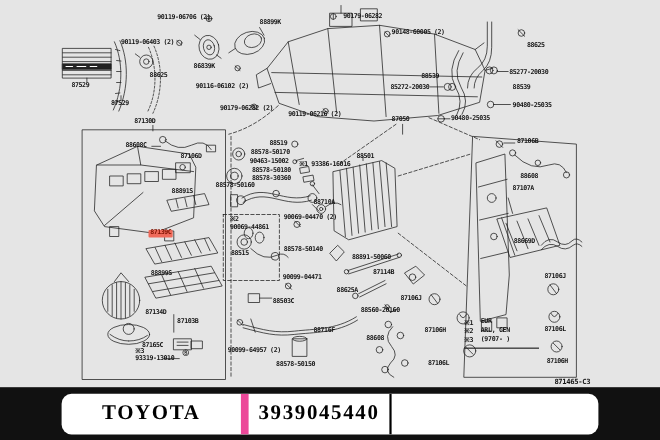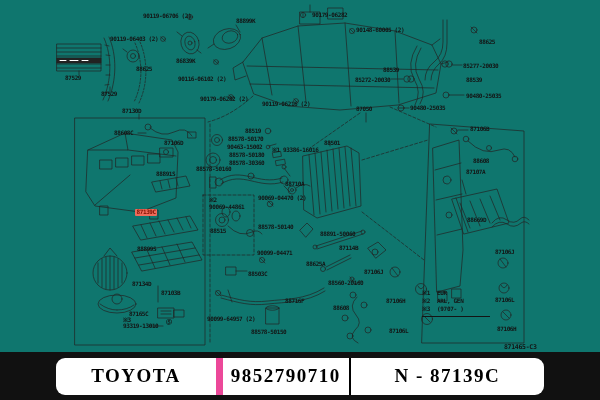--- a/index.html
+++ b/index.html
@@ -1,16 +1,16 @@
 <!DOCTYPE html>
 <html><head>
 <meta charset="utf-8">
 <style>
   html,body{margin:0;padding:0;background:#fff;}
-  #stage{position:relative;width:600px;height:400px;background:#0f766e;overflow:hidden;
+  #stage{position:relative;width:600px;height:400px;background:#e5e5e5;overflow:hidden;
          font-family:"Liberation Sans",sans-serif;}
   #artwork{position:absolute;left:0;top:0;z-index:1;}
   #artwork *{vector-effect:non-scaling-stroke;}
   #labels-layer{position:absolute;left:0;top:0;width:600px;height:400px;z-index:3;}
   .plabel{position:absolute;font:700 6px "DejaVu Sans Mono",monospace;letter-spacing:-0.4px;
           color:#141414;white-space:nowrap;line-height:1;}
   .plabel-hl{padding:0 1.5px 1px 1.5px;border-radius:1px;}
   .note-box{position:absolute;left:422px;top:289px;z-index:3;}
   .note-row{display:flex;line-height:7.6px;font:700 6px "DejaVu Sans Mono",monospace;
             letter-spacing:-0.3px;color:#141414;}
@@ -395,18 +395,17 @@
         </div>
       </div>
     <div class="note-underline"></div>
   </div>
 
   <span class="figure-code">871465-C3</span>
 
   <div class="footer-bar">
     <div class="footer-plate">
       <div class="footer-cell cell-brand">TOYOTA</div>
-      <div class="footer-cell cell-number">9852790710</div>
-      <div class="footer-cell cell-ref">N - 87139C</div>
+      <div class="footer-cell cell-number">3939045440</div>
     </div>
   </div>
 
 </div>
 
 </body></html>

